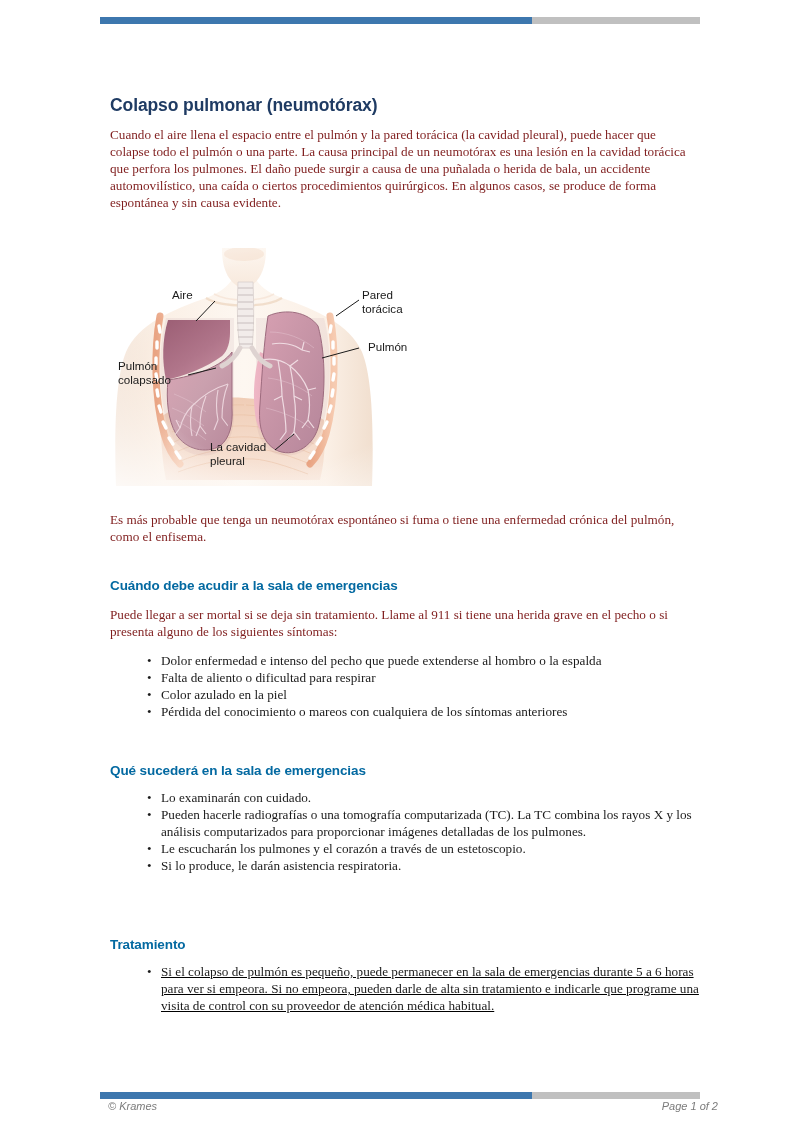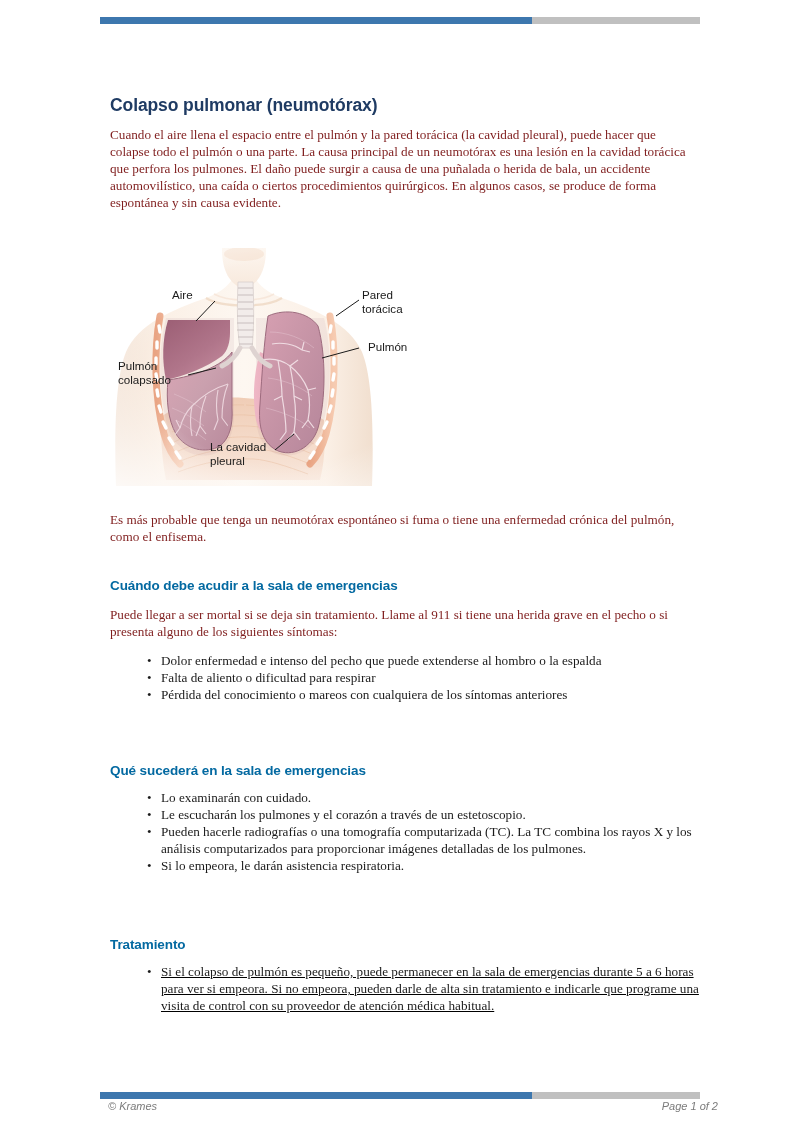--- a/index.html
+++ b/index.html
@@ -160,30 +160,31 @@
 
     <p class="body-text" id="risk-paragraph">Es más probable que tenga un neumotórax espontáneo si fuma o tiene una enfermedad crónica del pulmón, como el enfisema.</p>
 
     <h2 class="section-title" id="heading-when">Cuándo debe acudir a la sala de emergencias</h2>
 
     <p class="body-text" id="when-paragraph">Puede llegar a ser mortal si se deja sin tratamiento. Llame al 911 si tiene una herida grave en el pecho o si presenta alguno de los siguientes síntomas:</p>
 
     <ul class="bullets" id="symptoms-list">
       <li>Dolor enfermedad e intenso del pecho que puede extenderse al hombro o la espalda</li>
       <li>Falta de aliento o dificultad para respirar</li>
+      <li>Color azulado en la piel</li>
       <li>Pérdida del conocimiento o mareos con cualquiera de los síntomas anteriores</li>
     </ul>
 
     <h2 class="section-title" id="heading-what">Qué sucederá en la sala de emergencias</h2>
 
     <ul class="bullets" id="what-list">
       <li>Lo examinarán con cuidado.</li>
+      <li>Pueden hacerle radiografías o una tomografía computarizada (TC). La TC combina los rayos X y los análisis computarizados para proporcionar imágenes detalladas de los pulmones.</li>
       <li>Le escucharán los pulmones y el corazón a través de un estetoscopio.</li>
-      <li>Pueden hacerle radiografías o una tomografía computarizada (TC). La TC combina los rayos X y los análisis computarizados para proporcionar imágenes detalladas de los pulmones.</li>
-      <li>Si lo empeora, le darán asistencia respiratoria.</li>
+      <li>Si lo produce, le darán asistencia respiratoria.</li>
     </ul>
 
     <h2 class="section-title" id="heading-treatment">Tratamiento</h2>
 
     <ul class="bullets" id="treatment-list">
       <li>Si el colapso de pulmón es pequeño, puede permanecer en la sala de emergencias durante 5 a 6 horas para ver si empeora. Si no empeora, pueden darle de alta sin tratamiento e indicarle que programe una visita de control con su proveedor de atención médica habitual.</li>
     </ul>
 
   </div>
 

